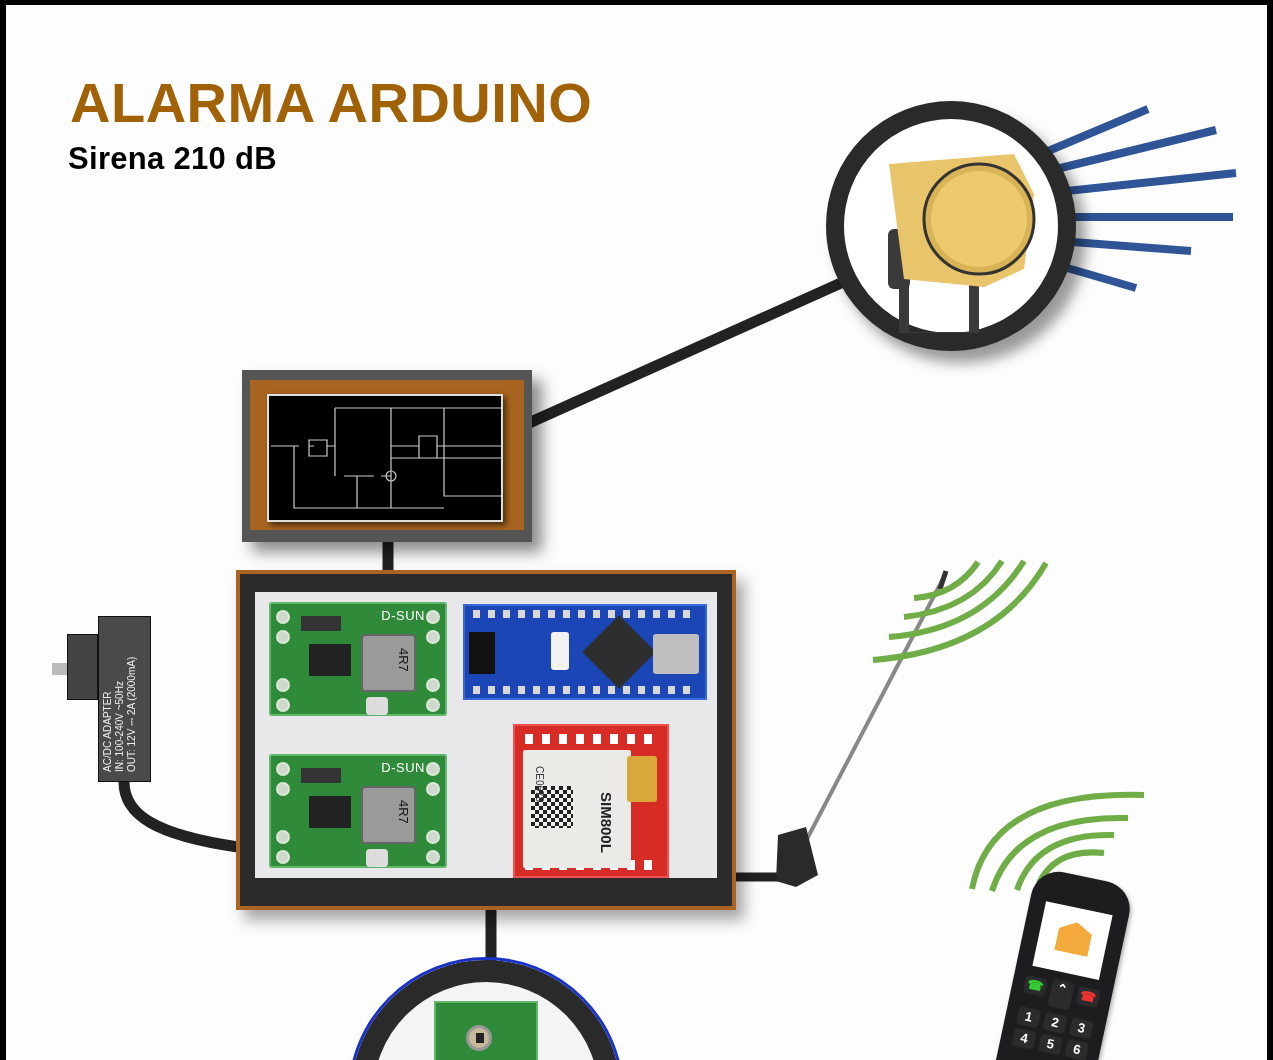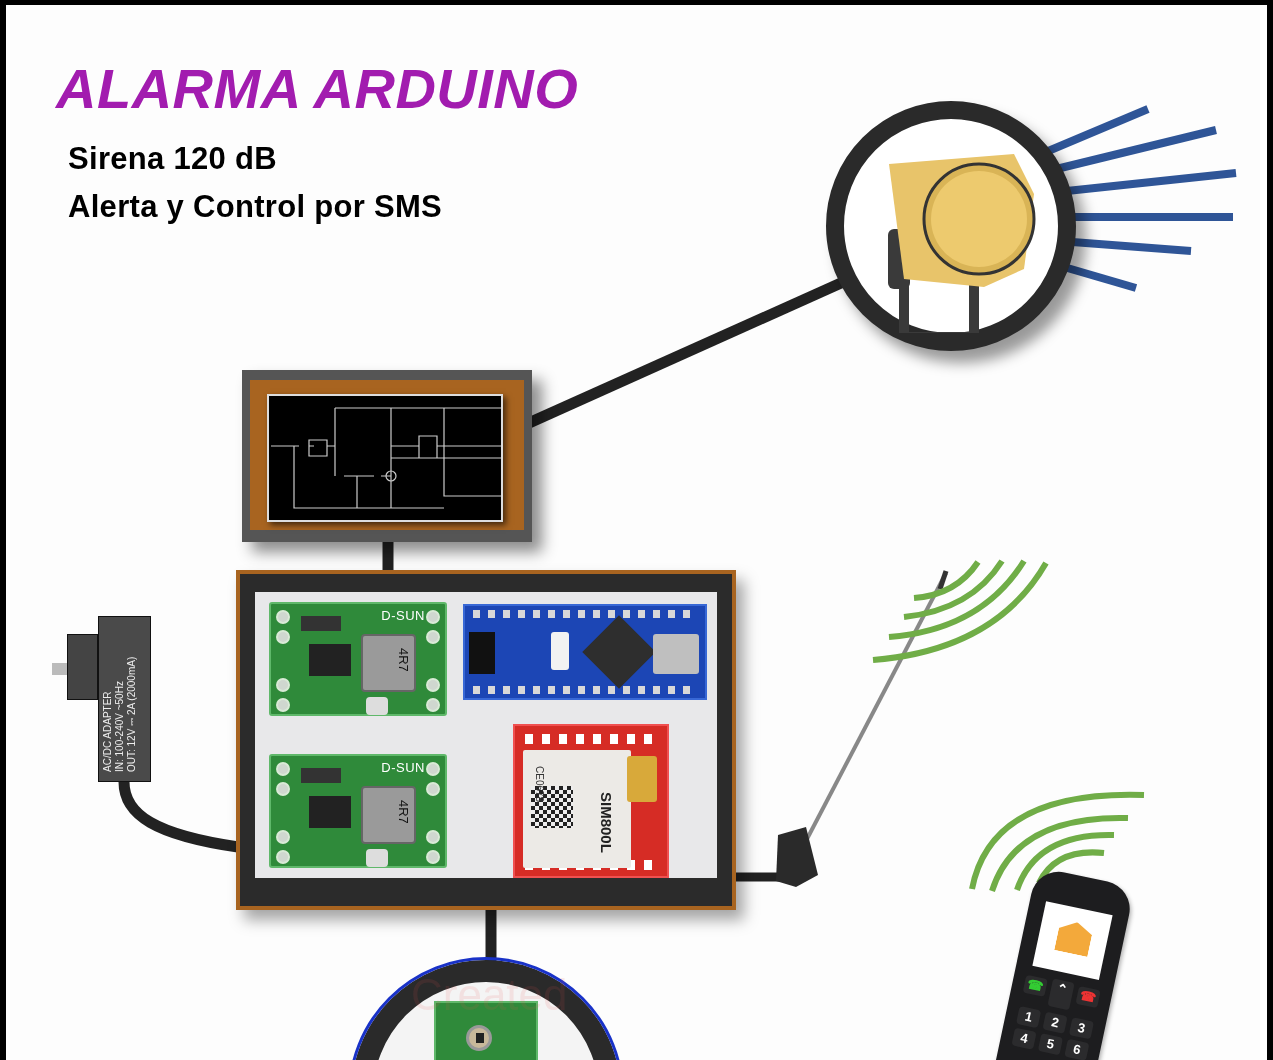--- a/index.html
+++ b/index.html
@@ -1,18 +1,18 @@
 <!DOCTYPE html>
 <html><head>
 <meta charset="utf-8">
 <style>
   html, body { margin: 0; padding: 0; }
   body { width: 1273px; height: 1060px; overflow: hidden; background: #fff; font-family: "Liberation Sans", sans-serif; }
   .canvas { position: relative; width: 1273px; height: 1060px; background: #fdfdfd; box-sizing: border-box; border-left: 6px solid #000; border-top: 5px solid #000; border-right: 6px solid #000; overflow: hidden; }
-  .title { position: absolute; left: 50px; top: 56px; font-size: 56px; font-weight: 700; color: #a21caf; letter-spacing: 0.5px; margin: 0; line-height: 1; font-style: italic; }
+  .title { position: absolute; left: 50px; top: 56px; font-size: 56px; font-weight: 700; color: #a16207; letter-spacing: 0.5px; margin: 14px; line-height: 1; }
   .features { position: absolute; left: 62px; top: 134px; margin: 0; padding: 0; list-style: none; }
   .features li { font-size: 31px; font-weight: 700; color: #000; height: 48px; line-height: 40px; letter-spacing: 0.3px; }
   svg.wires { position: absolute; left: 0; top: 0; }
   .schematic-frame { position: absolute; left: 236px; top: 365px; width: 290px; height: 172px; background: #555; box-shadow: 10px 10px 14px rgba(0,0,0,0.45); }
   .schematic-frame .wood { position: absolute; left: 8px; top: 10px; right: 8px; bottom: 12px; background: #a86420; }
   .schematic-frame .screen { position: absolute; left: 25px; top: 24px; width: 232px; height: 124px; background: #000; border: 2px solid #ddd; box-shadow: 3px 3px 6px rgba(0,0,0,0.6); }
   .board-frame { position: absolute; left: 230px; top: 565px; width: 500px; height: 340px; background: #a86420; box-shadow: 8px 10px 14px rgba(0,0,0,0.35); }
   .board-frame .inner { position: absolute; left: 4px; top: 4px; right: 4px; bottom: 4px; background: #2b2b2b; }
   .board-frame .panel { position: absolute; left: 19px; top: 22px; width: 462px; height: 286px; background: #e8e8ea; }
   .module { position: absolute; box-sizing: border-box; }
@@ -53,22 +53,21 @@
   .phone .envelope { position: absolute; left: 18px; top: 14px; width: 34px; height: 32px; background: #f3a93b; clip-path: polygon(0 30%, 50% 0, 100% 30%, 100% 100%, 0 100%); }
   .phone .key { position: absolute; width: 22px; height: 18px; background: #2b2b2d; border-radius: 4px; color: #fff; font-size: 13px; font-weight: 700; text-align: center; line-height: 18px; }
 </style>
 </head>
 <body>
 
 <div class="canvas">
 
   <h1 class="title">ALARMA ARDUINO</h1>
   <ul class="features">
-    <li>Sirena 120 dB</li>
-    <li>Alerta y Control por SMS</li>
+    <li>Sirena 210 dB</li>
   </ul>
 
   <svg class="wires" width="1273" height="1060">
 
     <line x1="485" y1="435" x2="835" y2="278" stroke="#222" stroke-width="11"></line>
 
     <line x1="382" y1="537" x2="382" y2="575" stroke="#222" stroke-width="11"></line>
 
     <line x1="485" y1="900" x2="485" y2="965" stroke="#222" stroke-width="11"></line>
 
@@ -189,21 +188,20 @@
   <div class="adapter-text">
     <div>AC/DC ADAPTER</div>
     <div>IN: 100-240V ~50Hz</div>
     <div>OUT: 12V ⎓ 2A (2000mA)</div>
   </div>
 
   <div class="sensor-circle"></div>
   <div class="pir">
     <div class="lens"></div>
   </div>
-  <div class="watermark">Created</div>
 
   <div class="phone">
     <div class="screen">
       <div class="envelope"></div>
     </div>
     <div class="key" style="left:12px;top:108px;color:#3c3;">☎</div>
     <div class="key" style="left:39px;top:106px;height:28px;">⌃</div>
     <div class="key" style="left:66px;top:108px;color:#e33;">☎</div>
     <div class="key" style="left:12px;top:140px;">1</div>
     <div class="key" style="left:39px;top:140px;">2</div>

